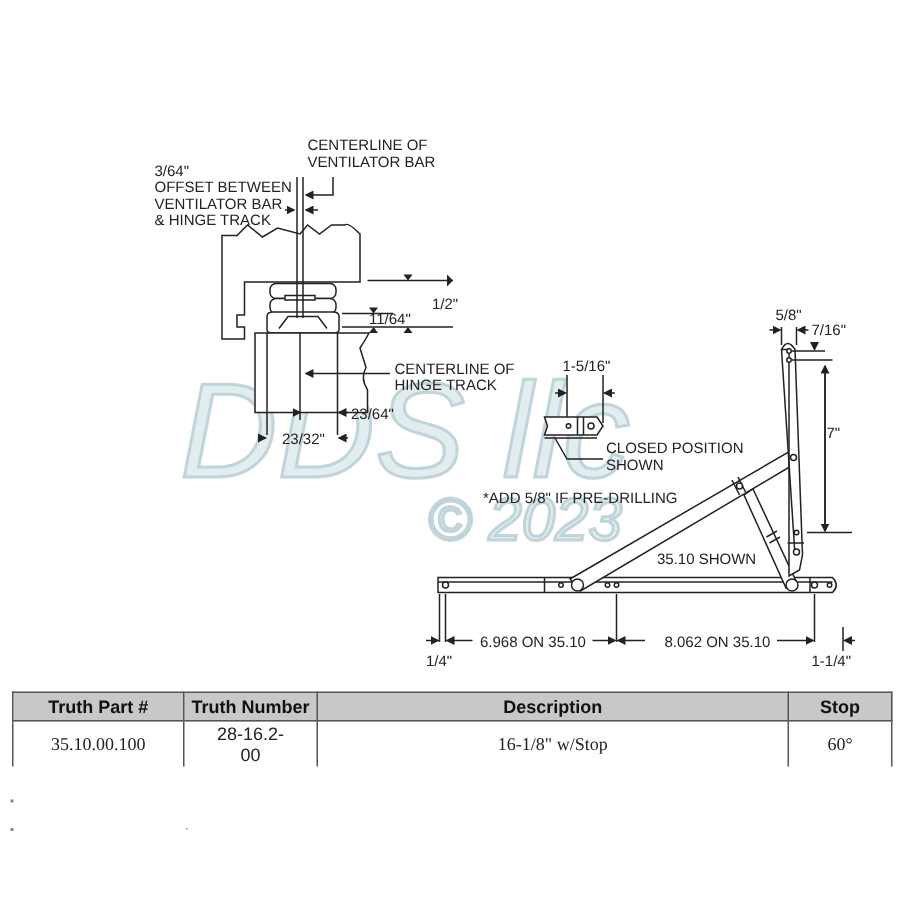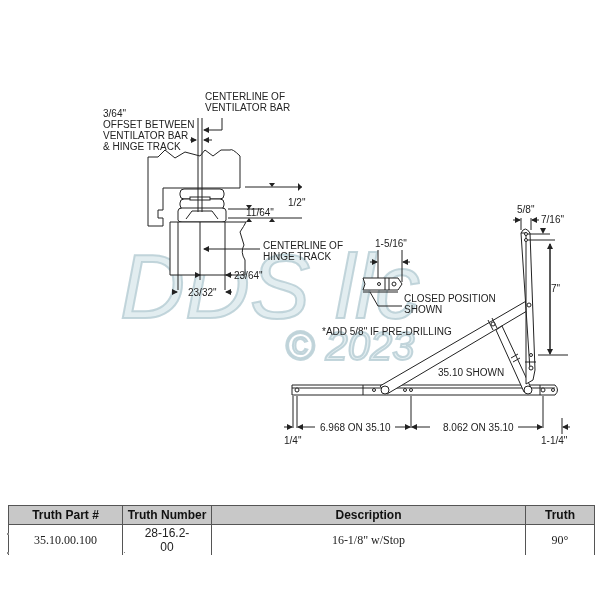--- a/index.html
+++ b/index.html
@@ -1,21 +1,21 @@
 <!DOCTYPE html>
 <html><head>
 <meta charset="utf-8">
 <style>
   html, body { margin:0; padding:0; background:#ffffff; }
   body { width:600px; height:600px; position:relative; overflow:hidden; font-family:"Liberation Sans", sans-serif; }
   #drawing { position:absolute; left:0; top:0; width:600px; height:600px; }
   .lbl { font-family:"Liberation Sans", sans-serif; font-size:10px; fill:#222; }
   .wm { font-family:"Liberation Sans", sans-serif; fill:none; stroke:#b9cfd6; stroke-width:2; font-style:italic; opacity:0.85; }
   .wmfill { font-family:"Liberation Sans", sans-serif; fill:#d7e6ea; opacity:0.7; font-style:italic; }
-  table.parts { position:absolute; left:8px; top:461px; width:587px; border-collapse:collapse; font-size:12px;margin-top:44px; }
+  table.parts { position:absolute; left:8px; top:461px; width:587px; border-collapse:collapse; font-size:12px; }
   table.parts th { background:#c8c8c8; border:1px solid #555; border-bottom:1px solid #555; font-weight:bold; padding:2px 4px; height:14px; font-family:"Liberation Sans", sans-serif; color:#111; }
   table.parts td { border-left:1px solid #555; border-right:1px solid #555; text-align:center; padding:1px 16px; font-family:"Liberation Serif", serif; font-size:12px; color:#222; }
   table.parts td.bold { font-family:"Liberation Sans", sans-serif; font-weight:normal; }
   .tick { position:absolute; width:2px; height:2px; background:#888; }
 </style>
 </head>
 <body>
 
 <svg id="drawing" viewBox="0 0 600 600" xmlns="http://www.w3.org/2000/svg">
   <defs>
@@ -178,28 +178,28 @@
     <text class="lbl" x="541" y="444">1-1/4"</text>
   </g>
 </svg>
 
 <table class="parts">
   <thead>
     <tr>
       <th style="width:105px">Truth Part #</th>
       <th style="width:80px">Truth Number</th>
       <th>Description</th>
-      <th style="width:60px">Truth</th>
+      <th style="width:60px">Stop</th>
     </tr>
   </thead>
   <tbody>
     <tr>
       <td>35.10.00.100</td>
       <td class="bold">28-16.2-00</td>
       <td>16-1/8" w/Stop</td>
-      <td>90°</td>
+      <td>60°</td>
     </tr>
   </tbody>
 </table>
 
 <div class="tick" style="left:7px; top:533px;"></div>
 <div class="tick" style="left:7px; top:552px;"></div>
 <div class="tick" style="left:124px; top:552px; width:1px; height:1px;"></div>
 
 </body></html>

